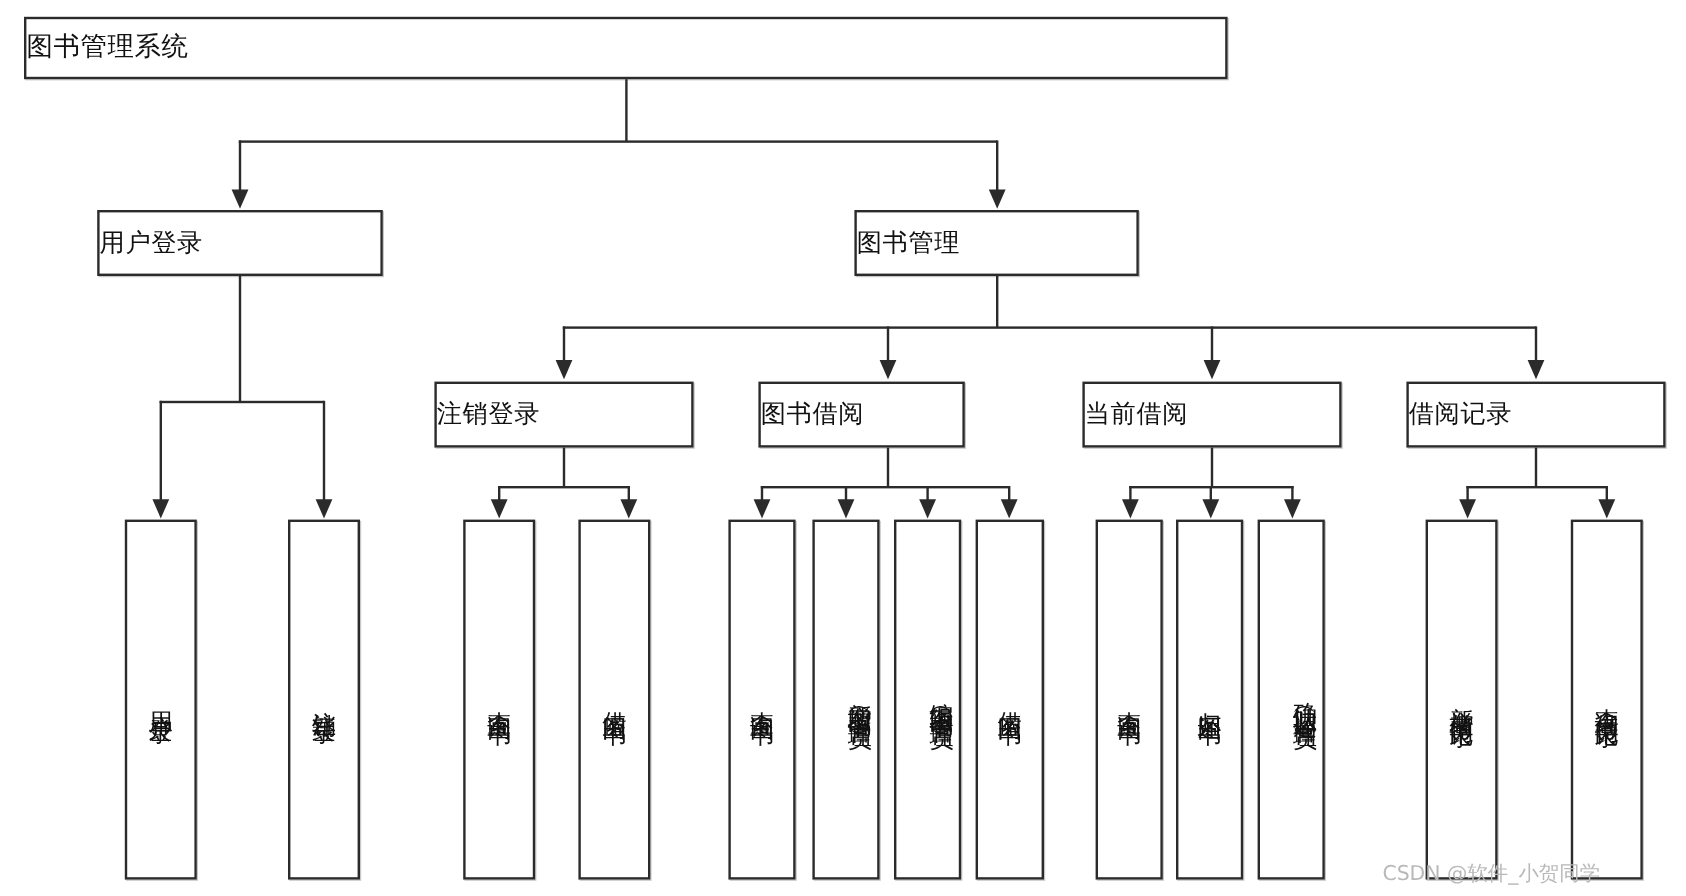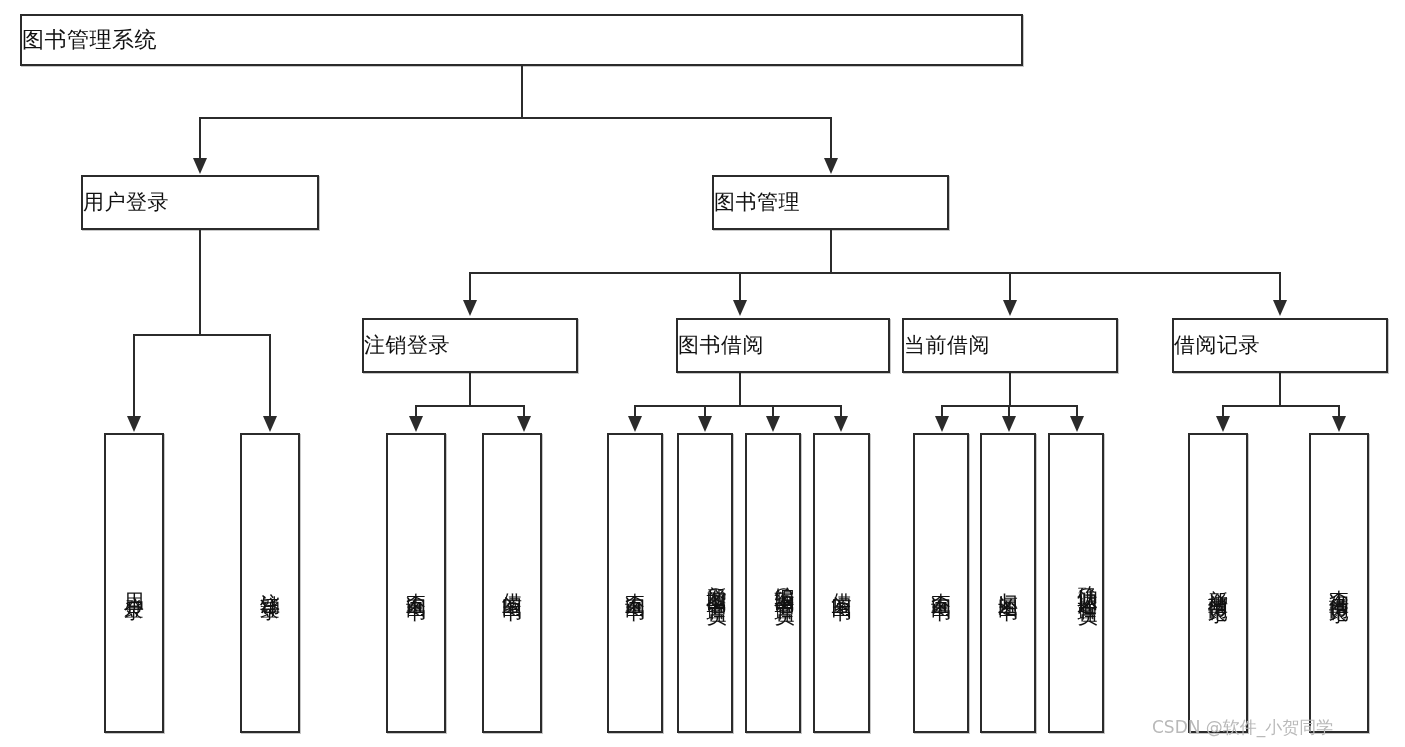--- a/index.html
+++ b/index.html
@@ -119,21 +119,21 @@
   <div class="ln-v" style="left:739px; top:272px; height:30px;"></div>
   <div class="arrow" style="left:733px; top:300px;"></div>
   <div class="ln-v" style="left:1009px; top:272px; height:30px;"></div>
   <div class="arrow" style="left:1003px; top:300px;"></div>
   <div class="ln-v" style="left:1279px; top:272px; height:30px;"></div>
   <div class="arrow" style="left:1273px; top:300px;"></div>
 
   <div class="node h" style="left:362px; top:318px; width:216px; height:55px;">
     <span>注销登录</span>
   </div>
-  <div class="node h" style="left:632px; top:318px; width:214px; height:55px;margin-left:44px;">
+  <div class="node h" style="left:632px; top:318px; width:172px; height:55px;">
     <span>图书借阅</span>
   </div>
   <div class="node h" style="left:1172px; top:318px; width:216px; height:55px;">
     <span>借阅记录</span>
   </div>
   <div class="node h" style="left:902px; top:318px; width:216px; height:55px;">
     <span>当前借阅</span>
   </div>
 
   <div class="ln-v" style="left:469px; top:373px; height:33px;"></div>

